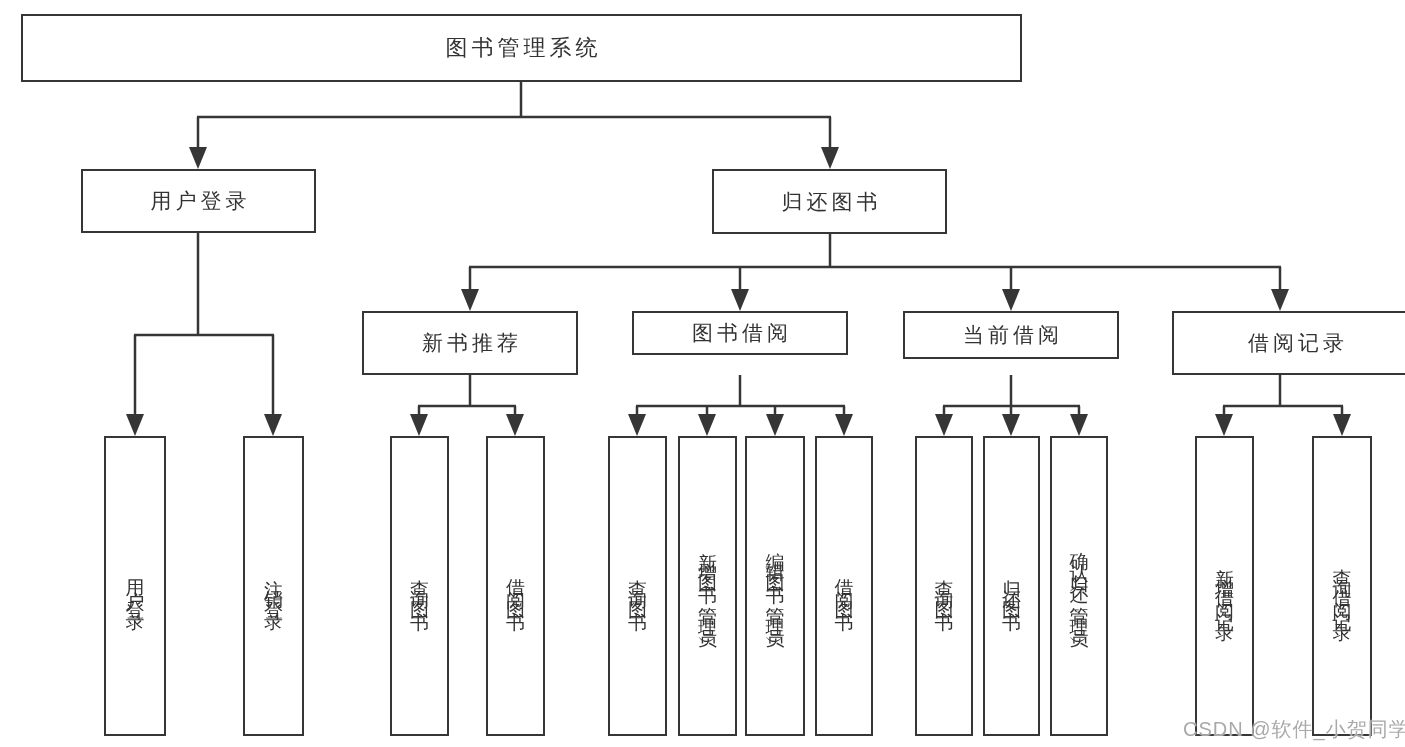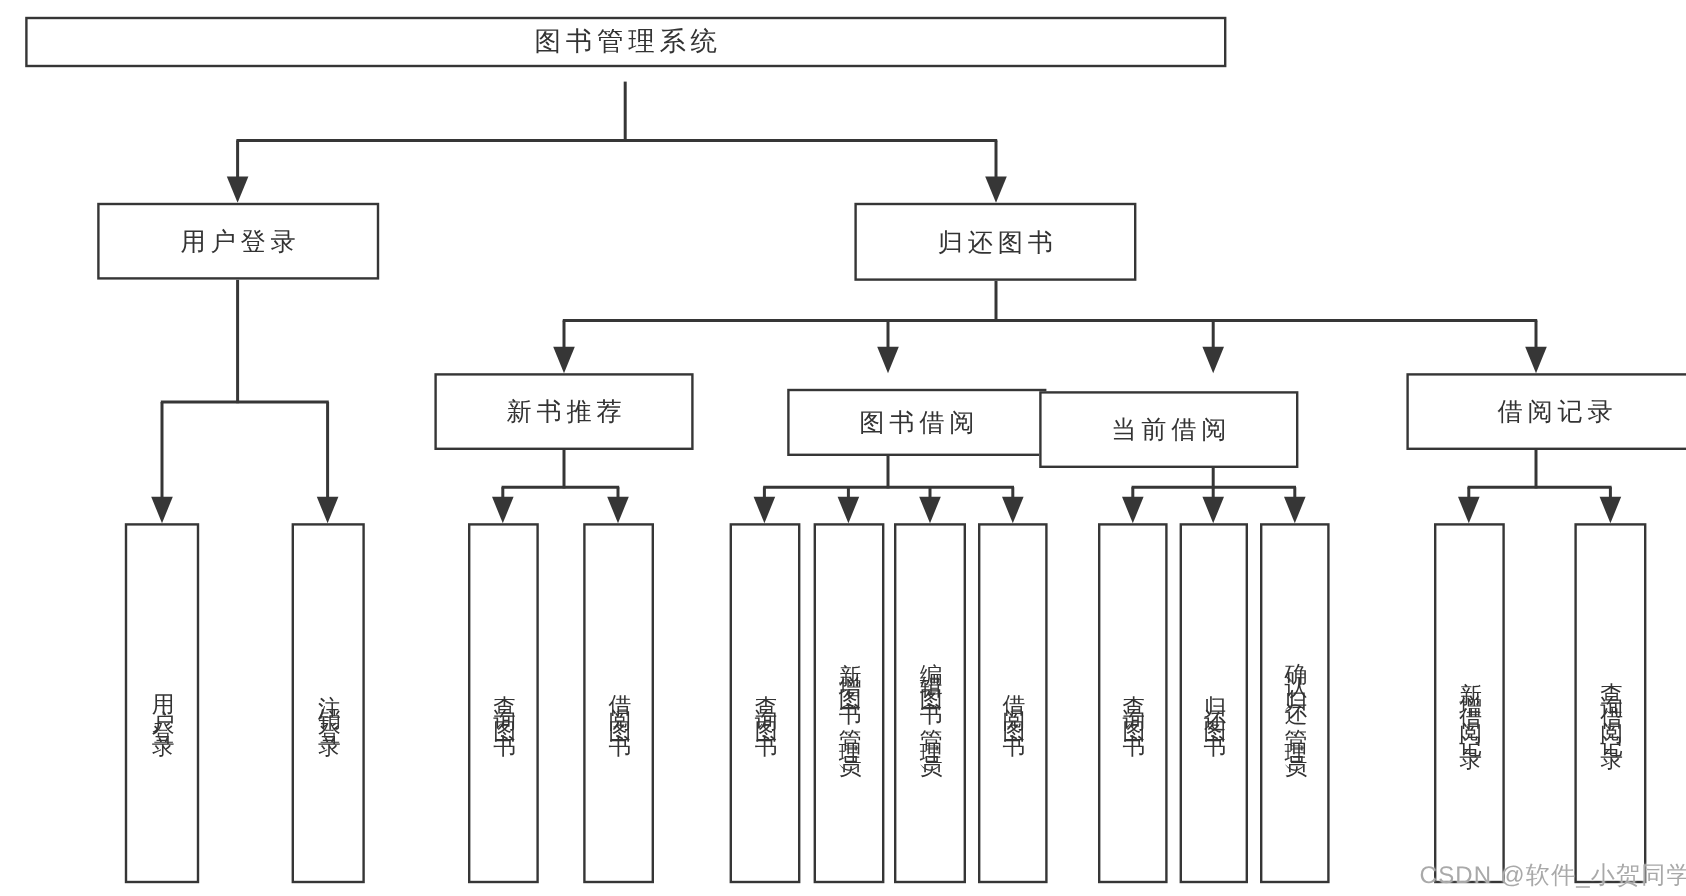--- a/index.html
+++ b/index.html
@@ -29,26 +29,26 @@
     display: flex;
     align-items: center;
     justify-content: center;
     color: #333333;
     font-size: 21px;
     letter-spacing: 4px;
     z-index: 2;
     text-indent: 4px; 
     white-space: nowrap;
   }
-  .node.root  { left: 21px;  top: 14px;  width: 1001px; height: 42px; font-size: 22px; }
+  .node.root  { left: 21px;  top: 14px;  width: 1001px; height: 68px; font-size: 22px; }
   .node.n-login   { left: 81px;  top: 169px; width: 235px; height: 64px; }
   .node.n-mgmt    { left: 712px; top: 169px; width: 235px; height: 65px; }
   .node.n-rec     { left: 362px; top: 311px; width: 216px; height: 64px; text-align: right; }
-  .node.n-borrow  { left: 632px; top: 324px; width: 216px; height: 56px; margin-left: 24px; }
-  .node.n-current { left: 866px; top: 311px; width: 216px; height: 64px; margin-top: 15px; }
+  .node.n-borrow  { left: 632px; top: 311px; width: 216px; height: 44px; }
+  .node.n-current { left: 903px; top: 311px; width: 216px; height: 48px; }
   .node.n-records { left: 1172px;top: 311px; width: 248px; height: 64px; }
 
   .leaf {
     position: absolute;
     box-sizing: border-box;
     top: 436px;
     height: 300px;
     background: #ffffff;
     border: 2.5px solid #363636;
     display: flex;

